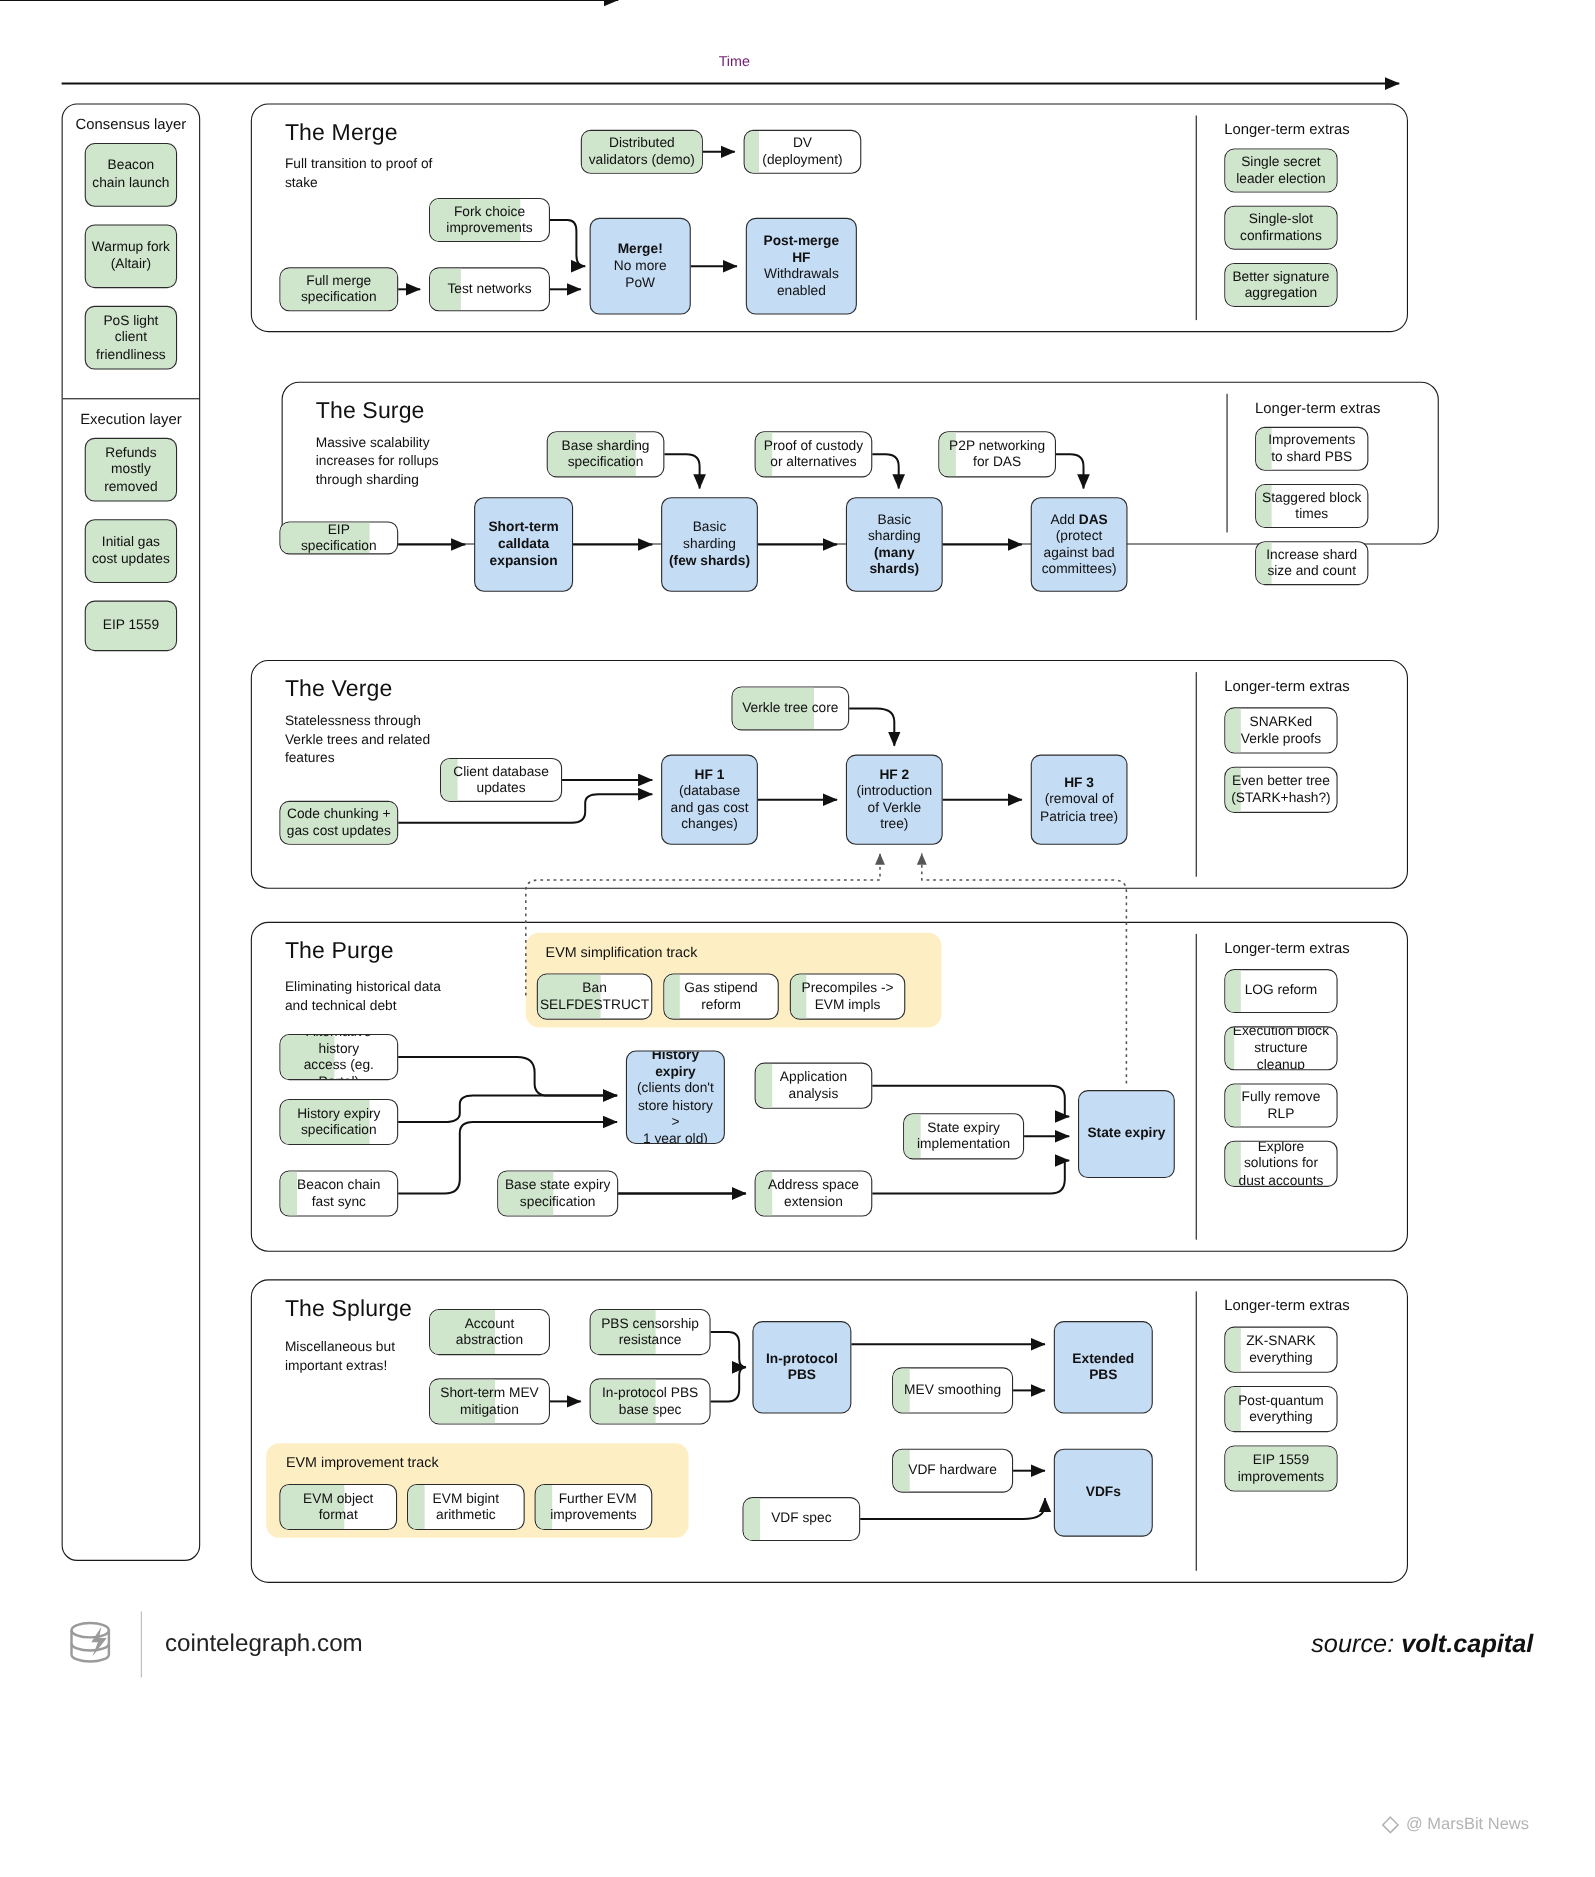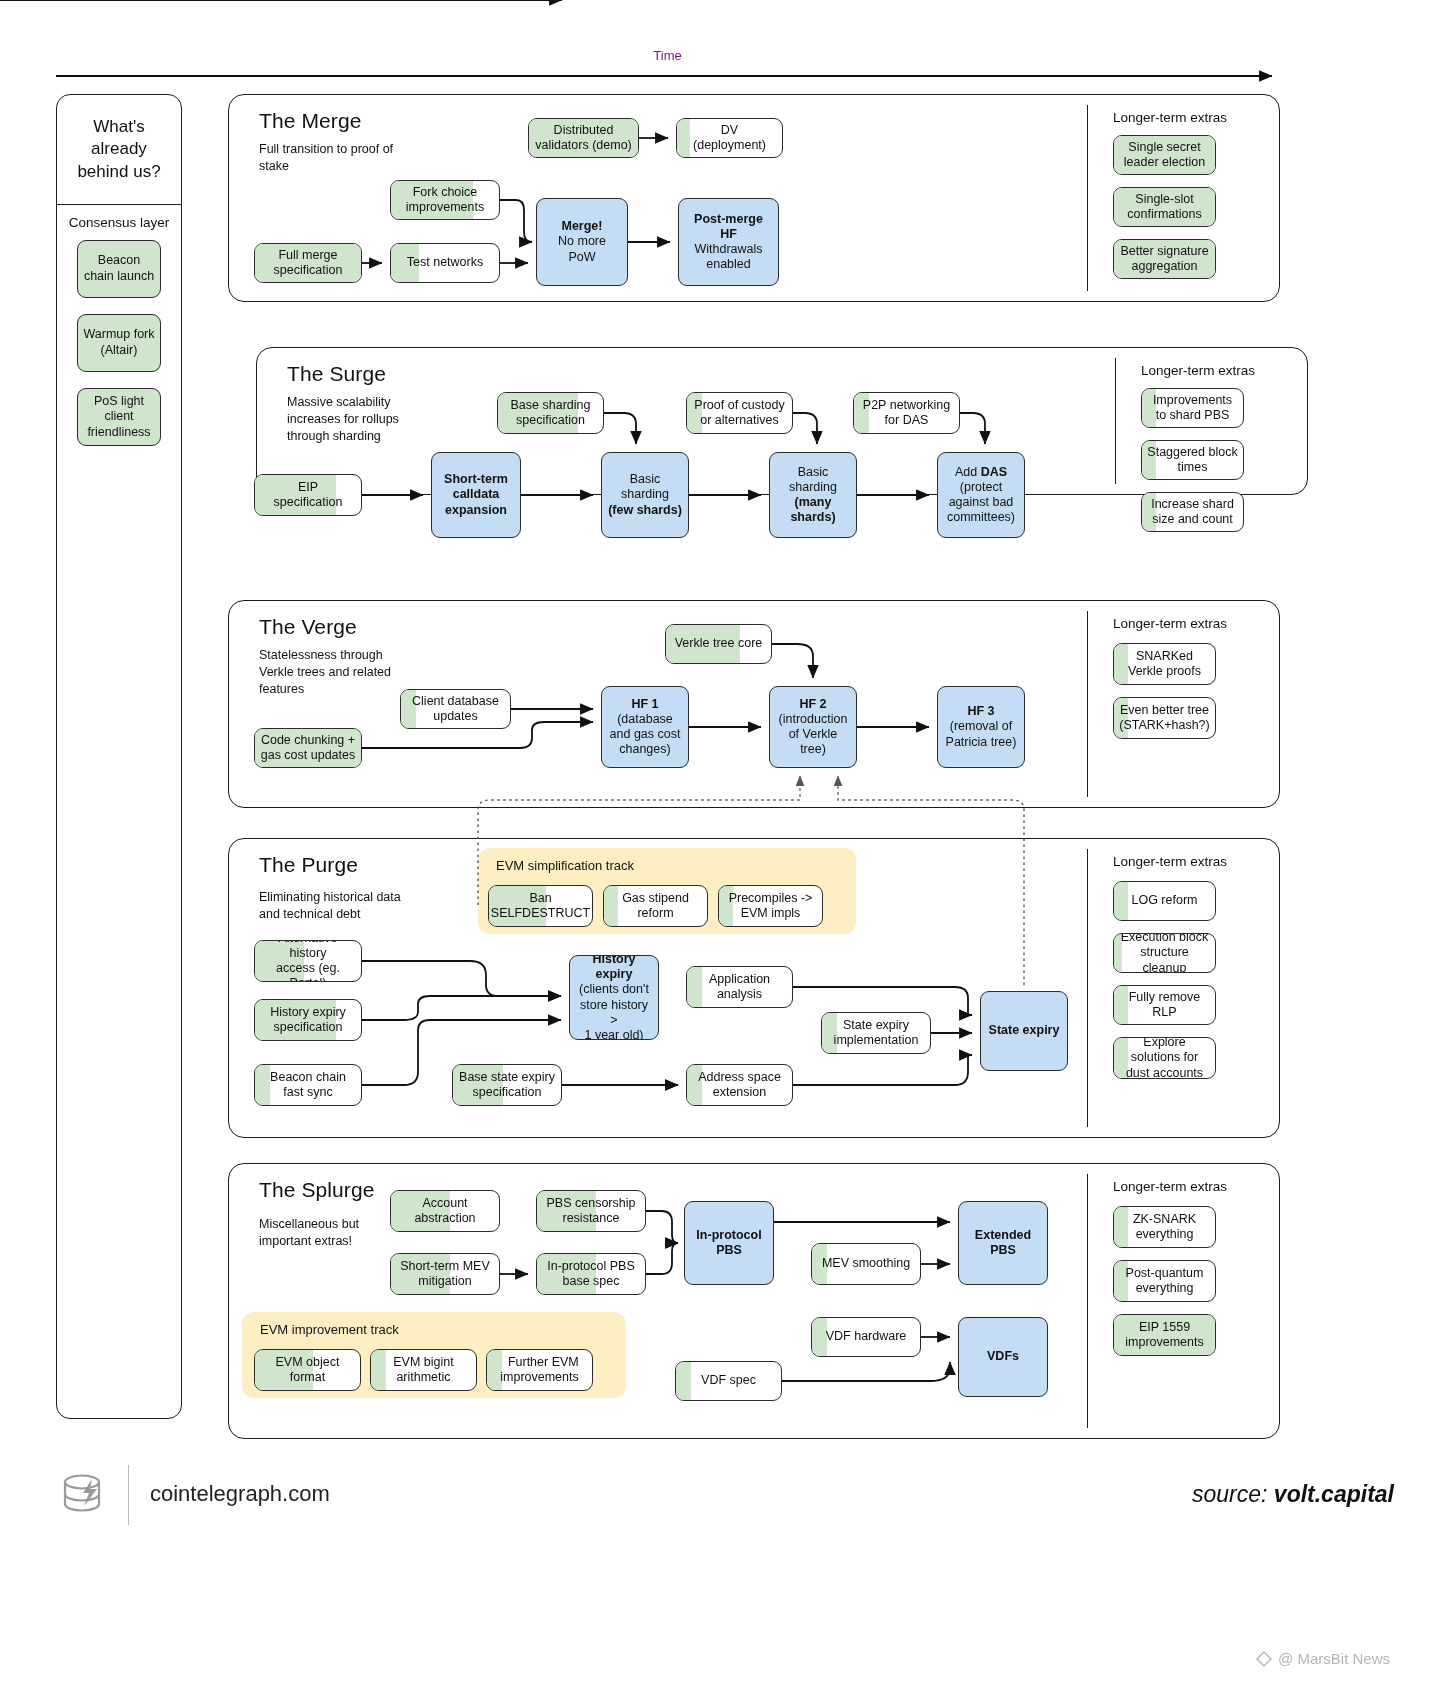--- a/index.html
+++ b/index.html
@@ -100,41 +100,46 @@
 </head>
 <body>
 
 <div class="canvas">
 
   <div id="time-axis">
     <span class="time-label">Time</span>
   </div>
 
   <div id="left-panel">
-    <div class="lp-head">
-      <div>
-        <div>What's</div>
-        <div>already</div>
-        <div>behind us?</div>
-      </div>
-    </div>
 
     <div class="lp-section">
       <div class="lp-title">Consensus layer</div>
       <div class="lp-box">
         <span>Beacon chain launch</span>
       </div>
       <div class="lp-box">
         <span>Warmup fork (Altair)</span>
       </div>
       <div class="lp-box">
         <span>PoS light client friendliness</span>
       </div>
     </div>
 
+    <div class="lp-section">
+      <div class="lp-title">Execution layer</div>
+      <div class="lp-box">
+        <span>Refunds mostly removed</span>
+      </div>
+      <div class="lp-box">
+        <span>Initial gas cost updates</span>
+      </div>
+      <div class="lp-box pill">
+        <span>EIP 1559</span>
+      </div>
+    </div>
   </div>
 
   <div class="phase" id="phase-merge" style="top:94px;height:208px;">
     <div class="phase-inner">
       <h2>The Merge</h2>
       <div class="phase-sub" style="top:46px;width:150px;">
         <span>Full transition to proof of stake</span>
       </div>
       <div class="extras-divider" style="left:858px;"></div>
       <div class="extras-title" style="left:884px;top:15px;">Longer-term extras</div>
@@ -213,21 +218,21 @@
     <span class="txt"><span>Base sharding</span><br><span>specification</span></span>
   </div>
   <div class="node" style="left:686px;top:392px;width:107px;height:42px;">
     <span class="fill" style="width:14%"></span>
     <span class="txt"><span>Proof of custody</span><br><span>or alternatives</span></span>
   </div>
   <div class="node" style="left:853px;top:392px;width:107px;height:42px;">
     <span class="fill" style="width:14%"></span>
     <span class="txt"><span>P2P networking</span><br><span>for DAS</span></span>
   </div>
-  <div class="node" style="left:254px;top:474px;width:108px;height:42px;align-items:center;">
+  <div class="node" style="left:254px;top:474px;width:108px;height:30px;align-items:center;">
     <span class="fill" style="width:76%"></span>
     <span class="txt"><span>EIP</span><br><span>specification</span></span>
   </div>
   <div class="node blue bold" style="left:431px;top:452px;width:90px;height:86px;">
     <span class="txt"><span>Short-term</span><br><span>calldata</span><br><span>expansion</span></span>
   </div>
   <div class="node blue" style="left:601px;top:452px;width:88px;height:86px;">
     <span class="txt"><span>Basic</span><br><span>sharding</span><br><b>(few shards)</b></span>
   </div>
   <div class="node blue" style="left:769px;top:452px;width:88px;height:86px;">

